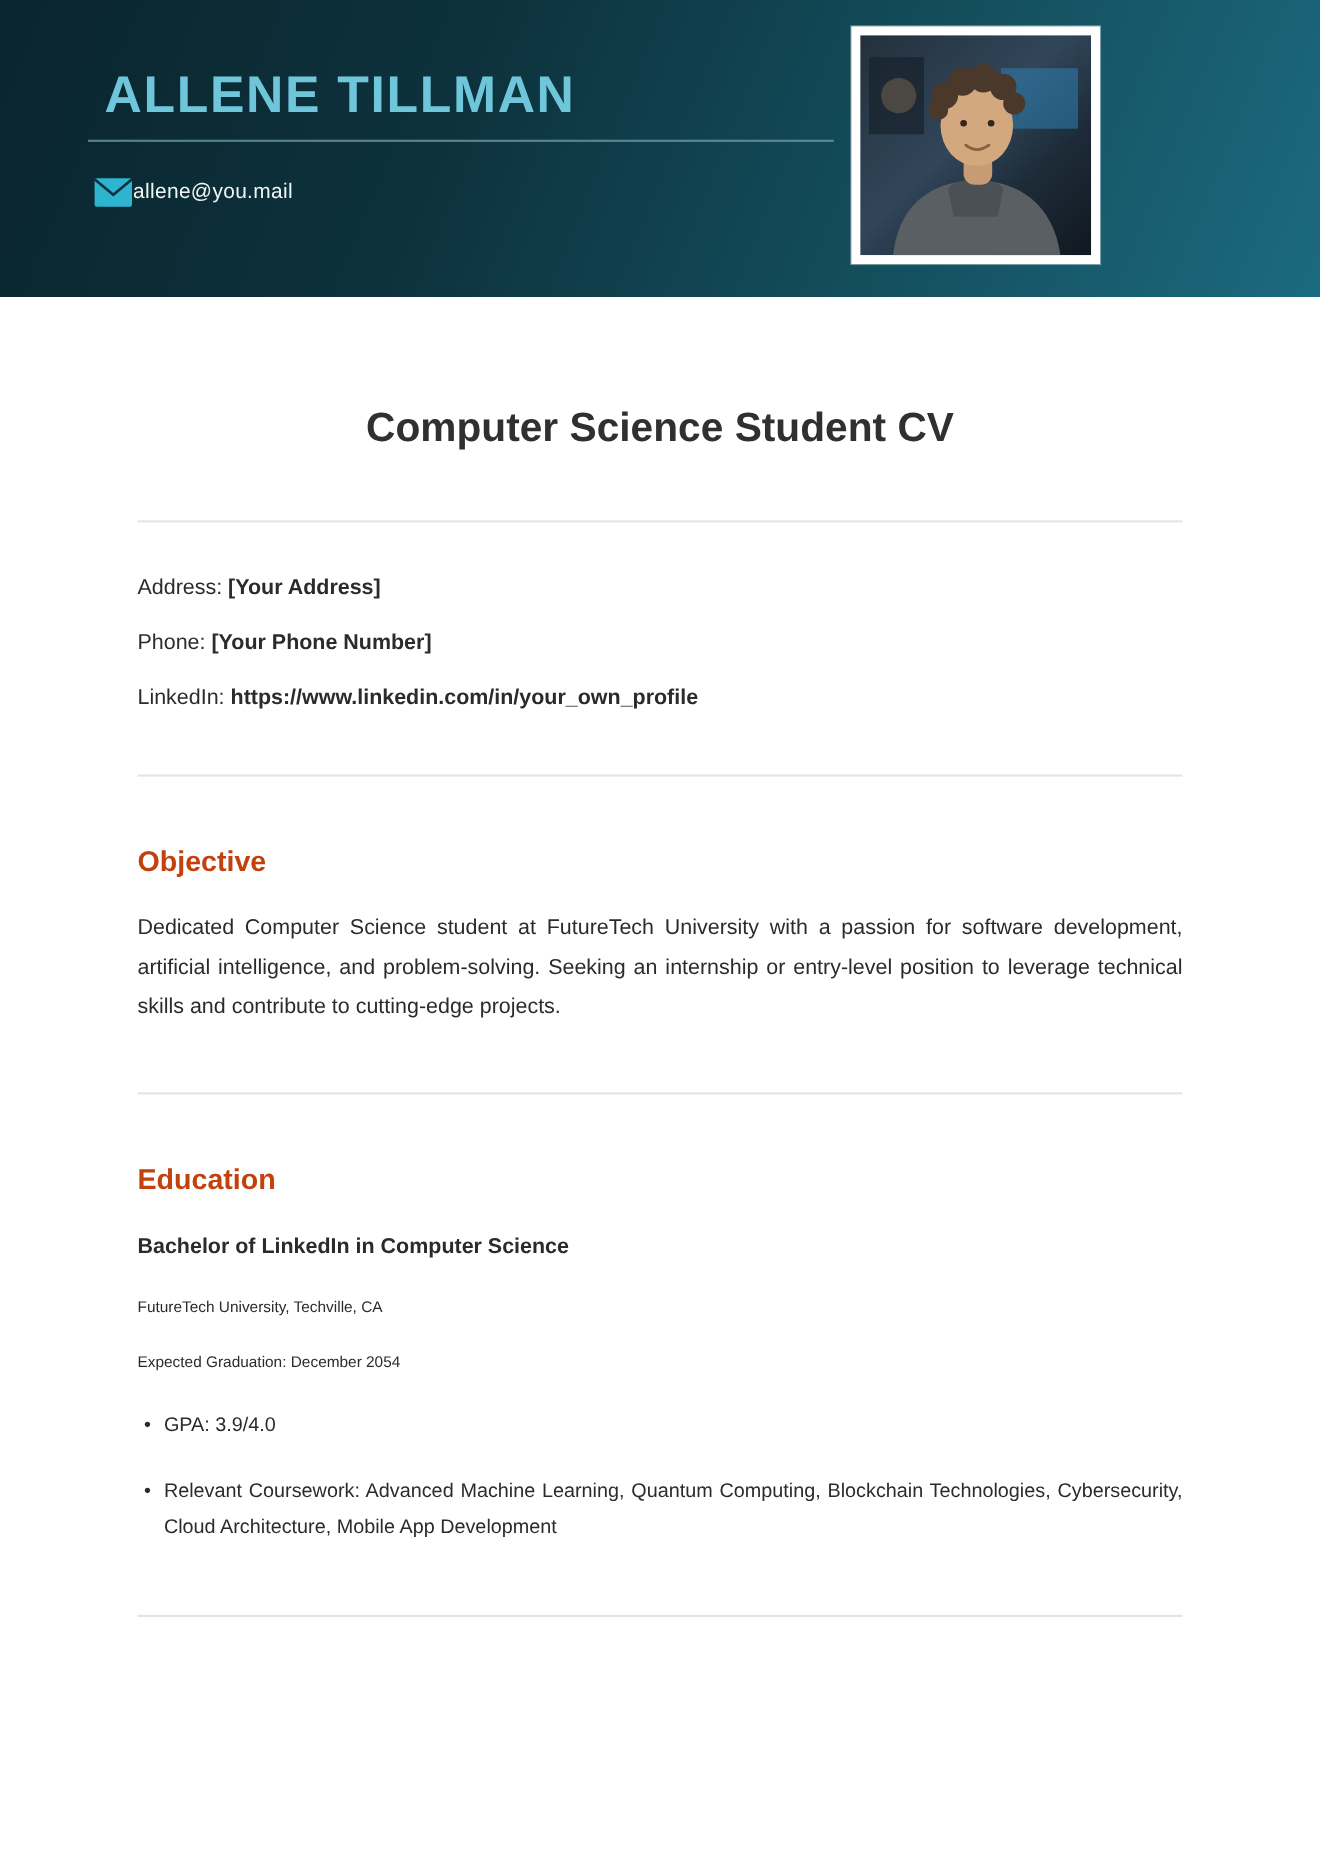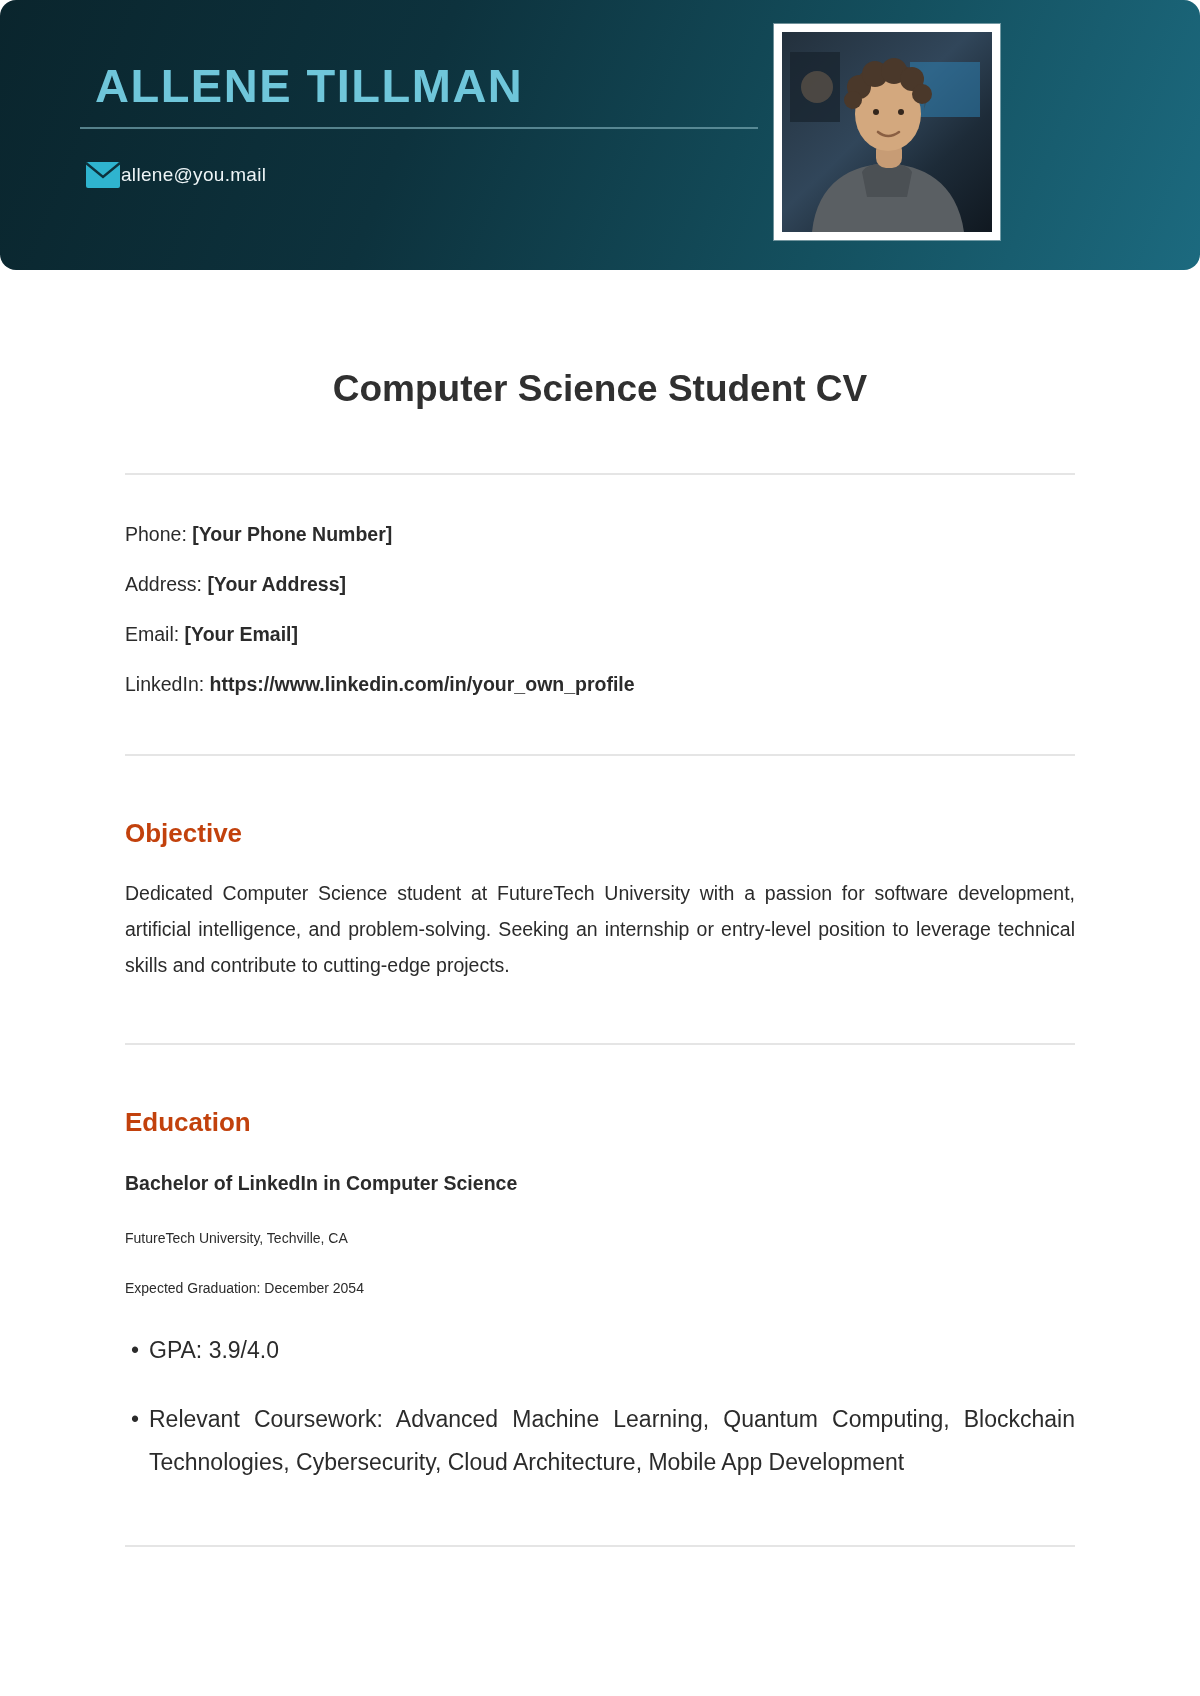--- a/index.html
+++ b/index.html
@@ -13,21 +13,20 @@
     position: relative;
   }
 
   
   .header {
     position: relative;
     width: 100%;
     height: 270px;
     background: linear-gradient(112deg, #0a252d 0%, #0d323d 35%, #14505f 70%, #1c6a7f 100%);
     overflow: hidden;
-    border-radius: 16px;
   }
   .header-inner {
     padding: 58px 0 0 95px;
   }
   .person-name {
     font-size: 47px;
     font-weight: 700;
     letter-spacing: 1.5px;
     color: #6fc6da;
   }
@@ -134,21 +133,21 @@
     line-height: 1.8;
     margin-top: 25px;
   }
   .edu-bullets {
     list-style: none;
     margin-top: 4px;
   }
   .edu-bullets li {
     position: relative;
     padding-left: 24px;
-    font-size: 23px;
+    font-size: 18px;
     line-height: 1.85;
     text-align: justify;
     margin-top: 27px;
   }
   .edu-bullets li::before {
     content: "\2022";
     position: absolute;
     left: 6px;
     top: 0;
     color: #2b2b2b;
@@ -212,30 +211,26 @@
 </header>
 
 <main class="page-body">
 
   <h1 class="cv-title">Computer Science Student CV</h1>
 
   <hr class="divider divider-1">
 
   <div class="contact-block">
     <p class="contact-line">
-      <span class="contact-label">Phone:</span>
-      <span class="contact-value">[Your Phone Number]</span>
-    </p>
-    <p class="contact-line">
       <span class="contact-label">Address:</span>
       <span class="contact-value">[Your Address]</span>
     </p>
     <p class="contact-line">
-      <span class="contact-label">Email:</span>
-      <span class="contact-value">[Your Email]</span>
+      <span class="contact-label">Phone:</span>
+      <span class="contact-value">[Your Phone Number]</span>
     </p>
     <p class="contact-line">
       <span class="contact-label">LinkedIn:</span>
       <span class="contact-value">https://www.linkedin.com/in/your_own_profile</span>
     </p>
   </div>
 
   <hr class="divider divider-2">
 
   <section class="section">

